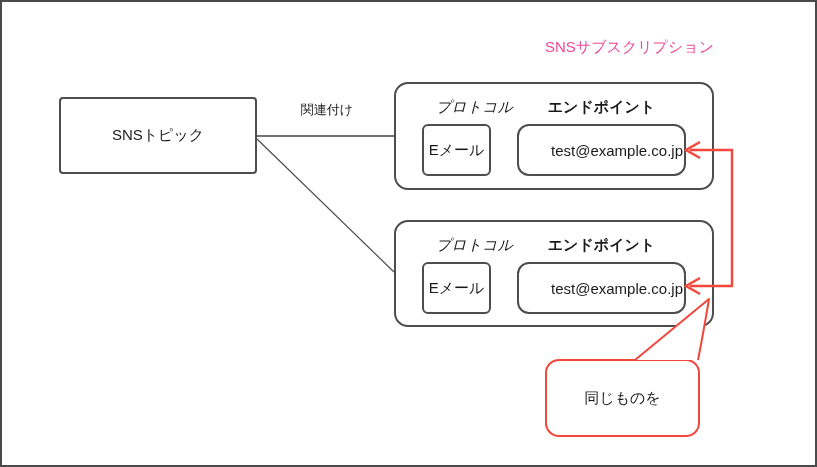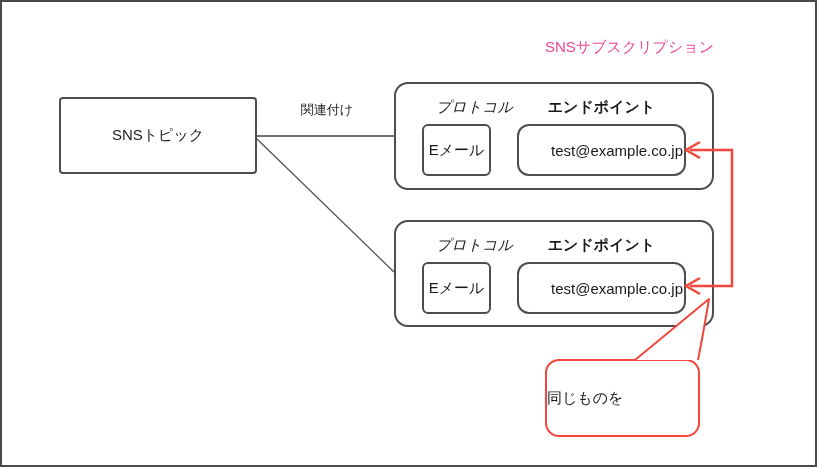--- a/index.html
+++ b/index.html
@@ -64,20 +64,21 @@
   }
   .protocol-box { left: 26px; top: 40px; width: 69px; height: 52px; border-radius: 6px; }
   .endpoint-box { left: 121px; top: 40px; width: 169px; height: 52px; border-radius: 12px; padding-left: 31px; }
   .callout {
     left: 543px; top: 357px; width: 155px; height: 78px;
     border: 2px solid #f2473d;
     border-radius: 14px;
     background: #ffffff;
     display: flex;
     flex-direction: column;
+    align-items: center;
     justify-content: center;
     font-size: 15px;
     line-height: 22px;
     z-index: 1;
   }
   svg.overlay {
     position: absolute;
     left: 0; top: 0;
     width: 817px; height: 467px;
     pointer-events: none;

